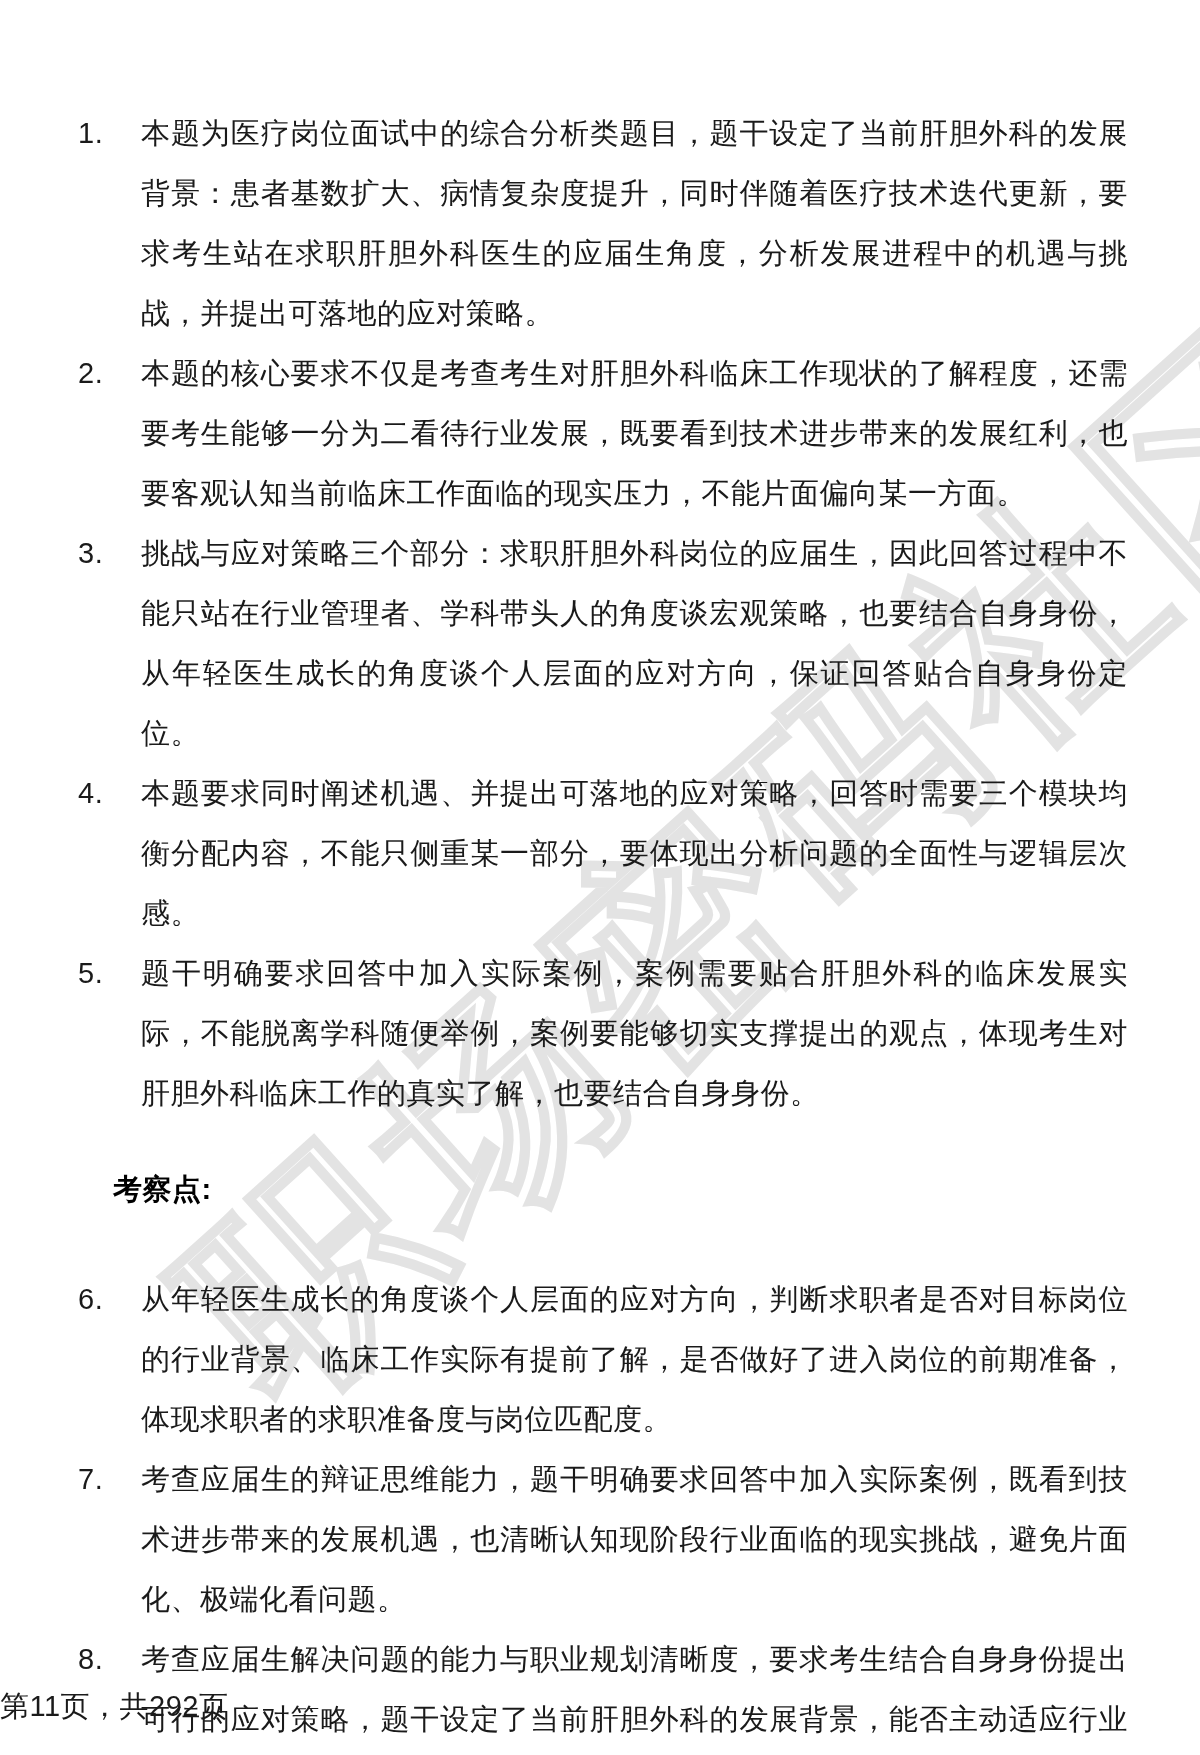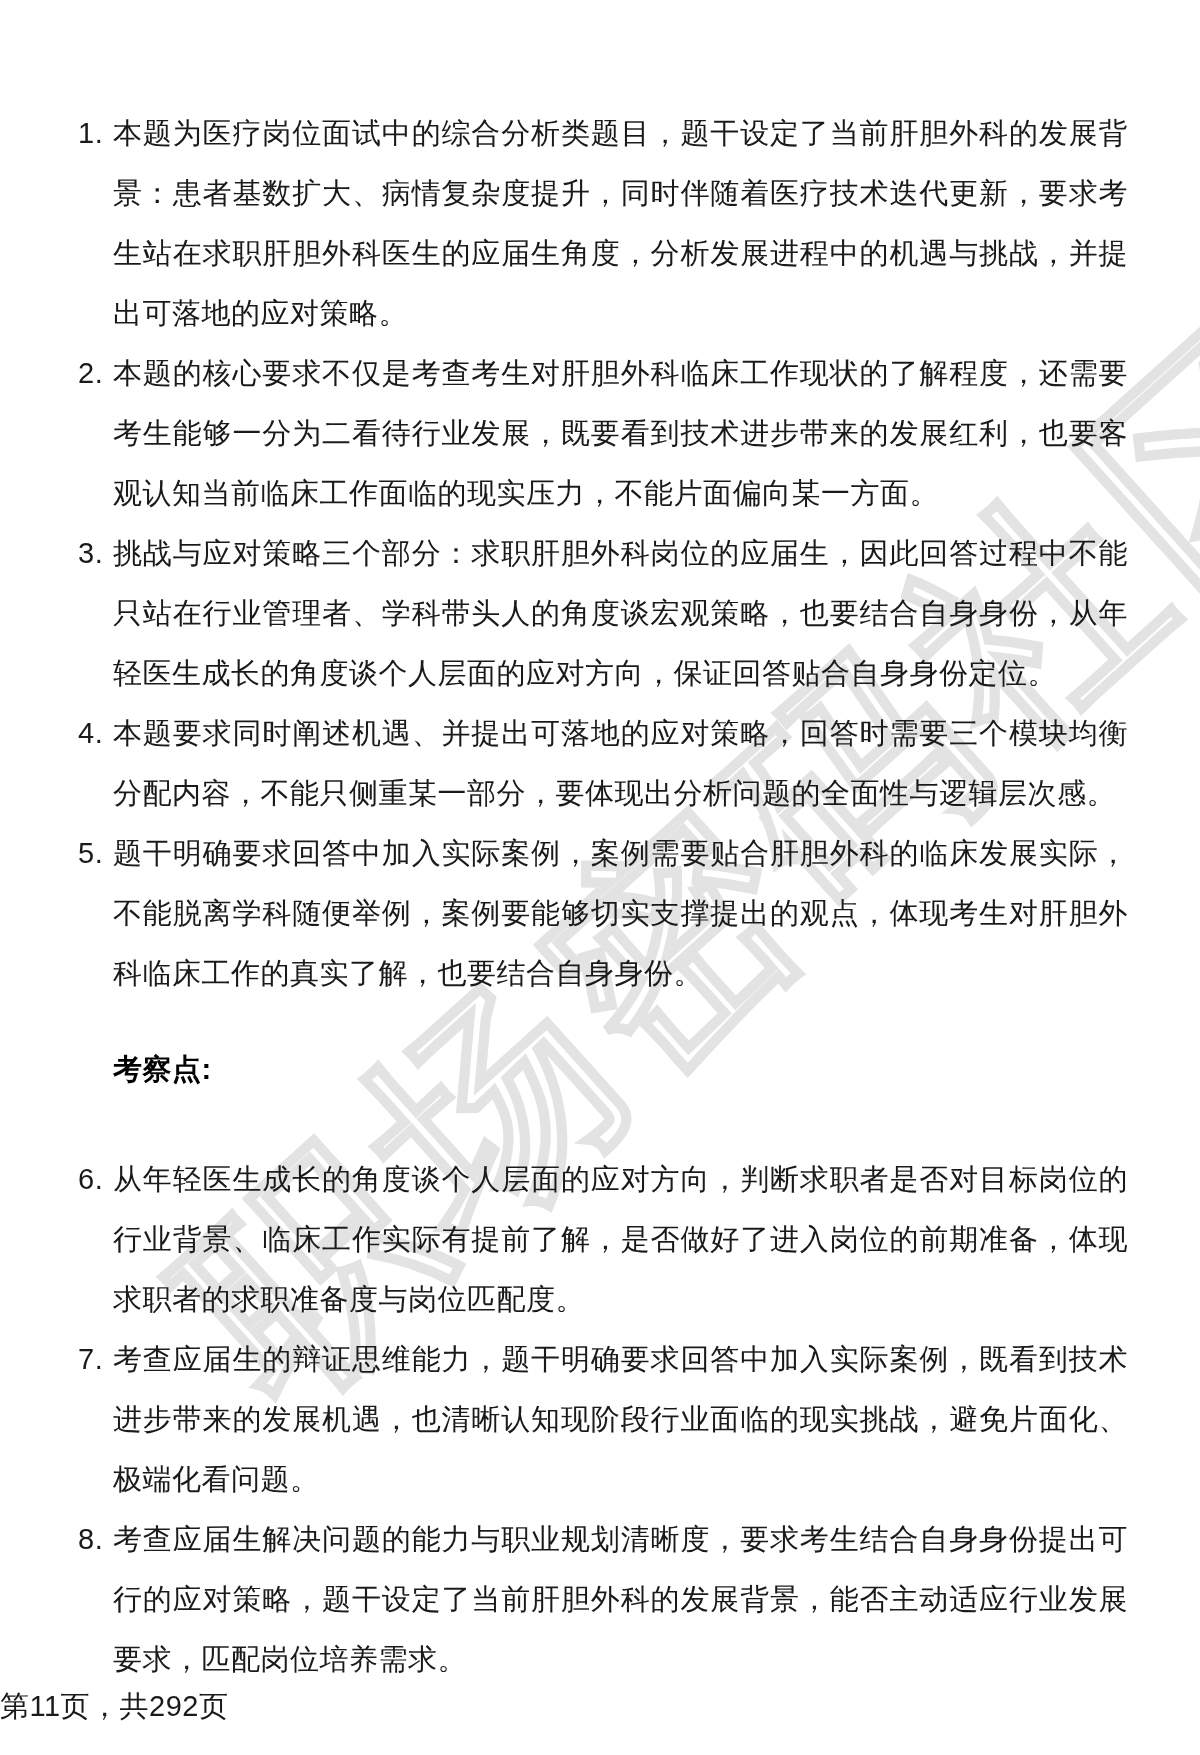--- a/index.html
+++ b/index.html
@@ -44,20 +44,21 @@
     line-height: 60px;
     letter-spacing: 0.5px;
   }
   .item .num {
     flex: 0 0 35px;
   }
   .item .txt {
     flex: 1;
     text-align: justify;
     text-align-last: left;
+    margin-left: 28px;
   }
   .section-heading {
     font-size: 29px;
     line-height: 60px;
     font-weight: 700;
     color: #000000;
     margin: 36px 0 50px 35px;
     letter-spacing: 0.5px;
   }
   .footer {

